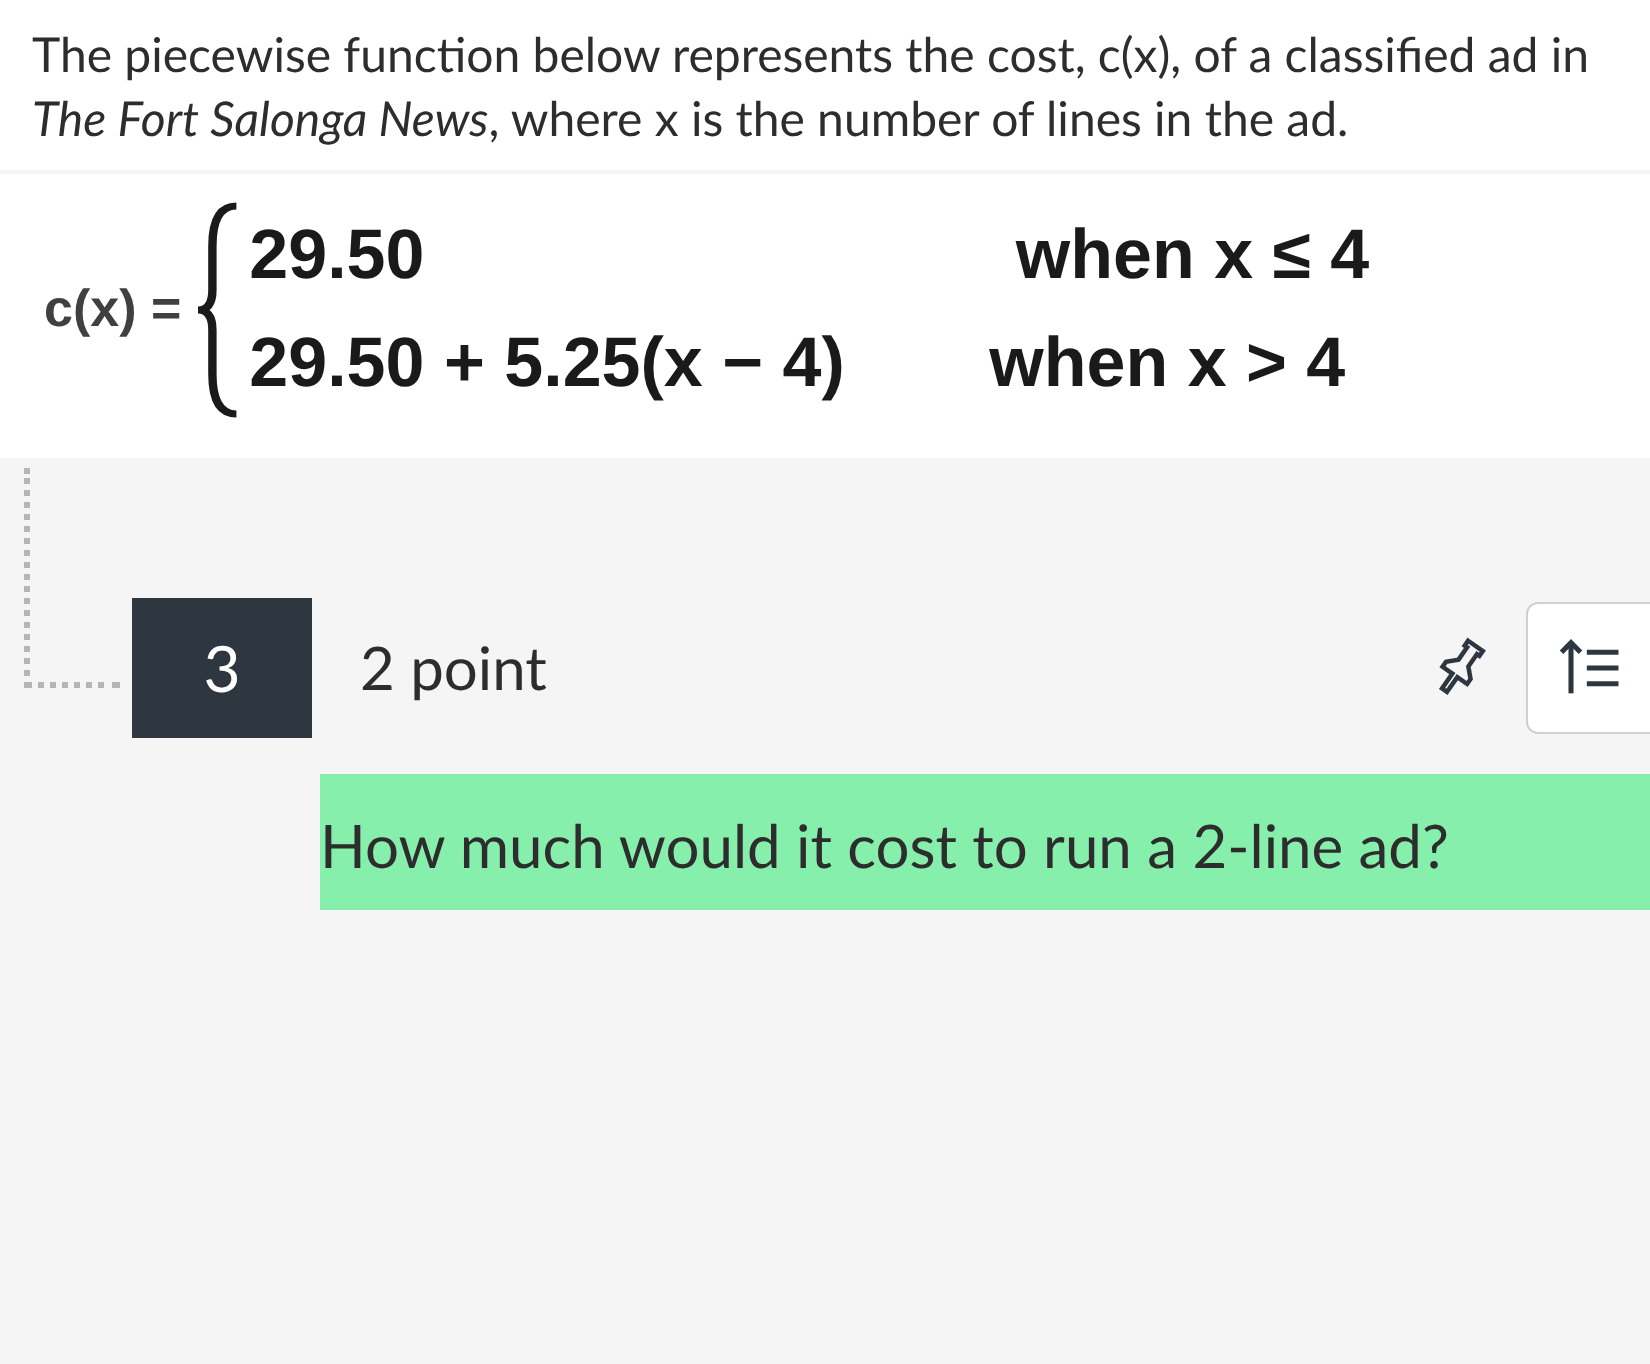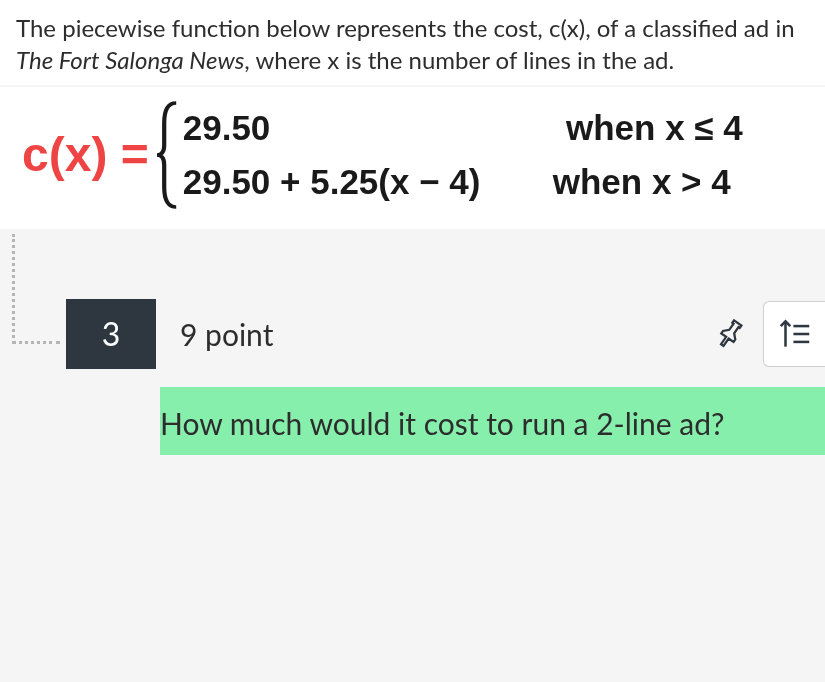--- a/index.html
+++ b/index.html
@@ -31,23 +31,23 @@
       background: #ffffff;
       padding: 14px 22px 20px 22px;
       margin-top: 2px;
     }
     .formula-row {
       display: flex;
       align-items: center;
     }
     .formula-lhs {
       font-family: Arial, sans-serif;
-      font-size: 48px;
+      font-size: 26px;
       font-weight: bold;
-      color: #ef4444;
+      color: #404040;
       padding-right: 8px;
     }
     .brace-wrap {
       display: flex;
       align-items: stretch;
     }
     .brace {
       width: 24px;
       position: relative;
     }
@@ -202,21 +202,21 @@
         </div>
       </div>
     </div>
   </div>
 </div>
 
 <div class="question-section">
   <div class="question-header-wrap">
     <div class="thread-line"></div>
     <div class="question-number">3</div>
-    <div class="points-label">9 point</div>
+    <div class="points-label">2 point</div>
     <div class="header-icons">
       <div class="pin-icon">
         <svg width="36" height="36" viewBox="0 0 24 24" fill="none" stroke="currentColor" stroke-width="1.5">
           <path d="M 9 3 L 15 3 L 15 5 L 14 5 L 14 10 L 17 13 L 17 15 L 13 15 L 13 21 L 11 21 L 11 15 L 7 15 L 7 13 L 10 10 L 10 5 L 9 5 Z" transform="rotate(35 12 12)"></path>
         </svg>
       </div>
       <div class="options-button">
         <svg width="38" height="38" viewBox="0 0 24 24" fill="none" stroke="currentColor" stroke-width="1.6">
           <path d="M 6 4 L 6 20"></path>
           <path d="M 3 7 L 6 4 L 9 7"></path>

